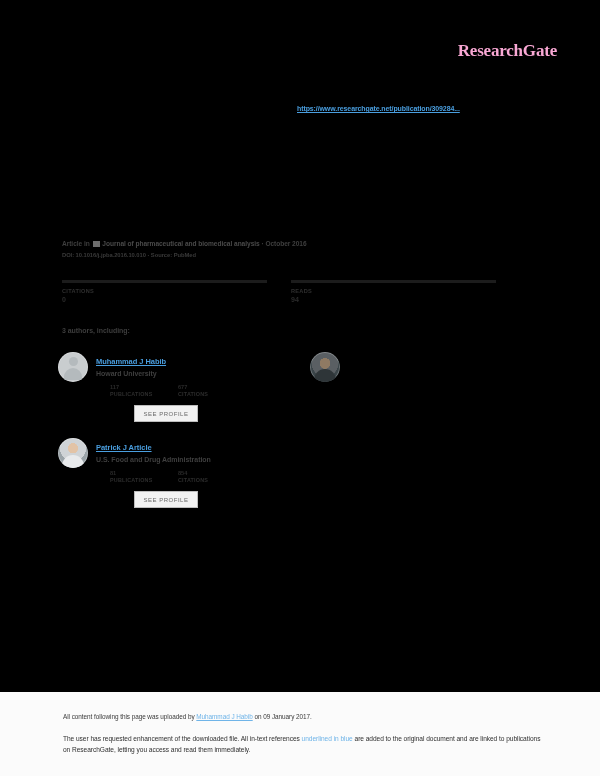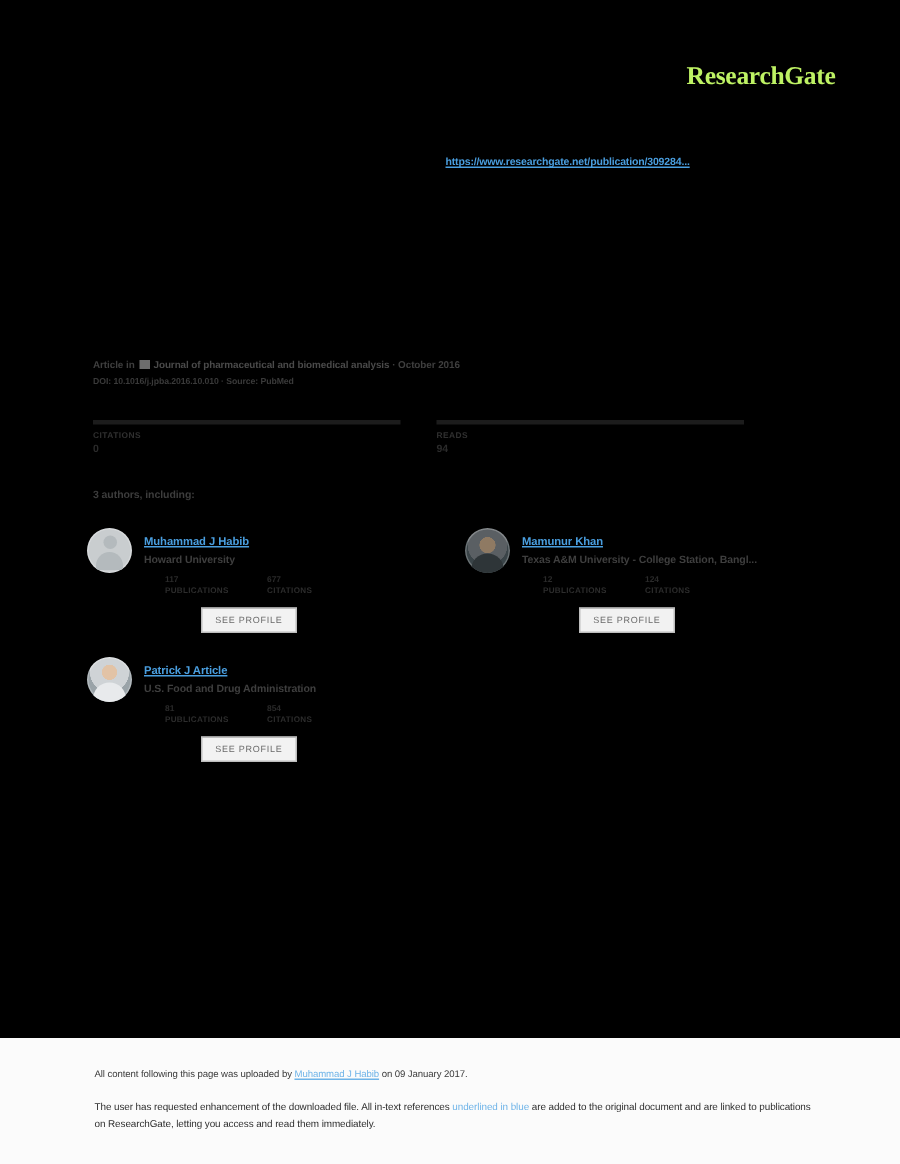--- a/index.html
+++ b/index.html
@@ -26,21 +26,21 @@
 
   
   .rg-logo {
     position: absolute;
     top: 42px;
     right: 43px;
     font-family: "Liberation Serif", serif;
     font-weight: bold;
     font-size: 17px;
     letter-spacing: -0.2px;
-    color: #bef264;
+    color: #f9a8d4;
     line-height: 1;
     white-space: nowrap;
   }
 
   .rg-url {
     position: absolute;
     top: 105px;
     left: 297px;
     font-size: 7px;
     font-weight: bold;
@@ -378,35 +378,20 @@
             </div>
           </div>
           <div class="see-profile">SEE PROFILE</div>
         </div>
       </div>
 
       <div class="author">
         <div class="avatar photo-a">
             <span class="ring"></span>
           </div>
-        <div class="author-body">
-          <a class="author-name" href="#">Mamunur Khan</a>
-          <div class="author-affil">Texas A&amp;M University - College Station, Bangl...</div>
-          <div class="author-stats">
-            <div class="astat">
-              <div class="astat-value">12</div>
-              <div class="astat-label">PUBLICATIONS</div>
-            </div>
-            <div class="astat">
-              <div class="astat-value">124</div>
-              <div class="astat-label">CITATIONS</div>
-            </div>
-          </div>
-          <div class="see-profile">SEE PROFILE</div>
-        </div>
       </div>
 
     </div>
 
     <div class="author-row">
 
       <div class="author">
         <div class="avatar photo-b">
             <span class="ring"></span>
           </div>

